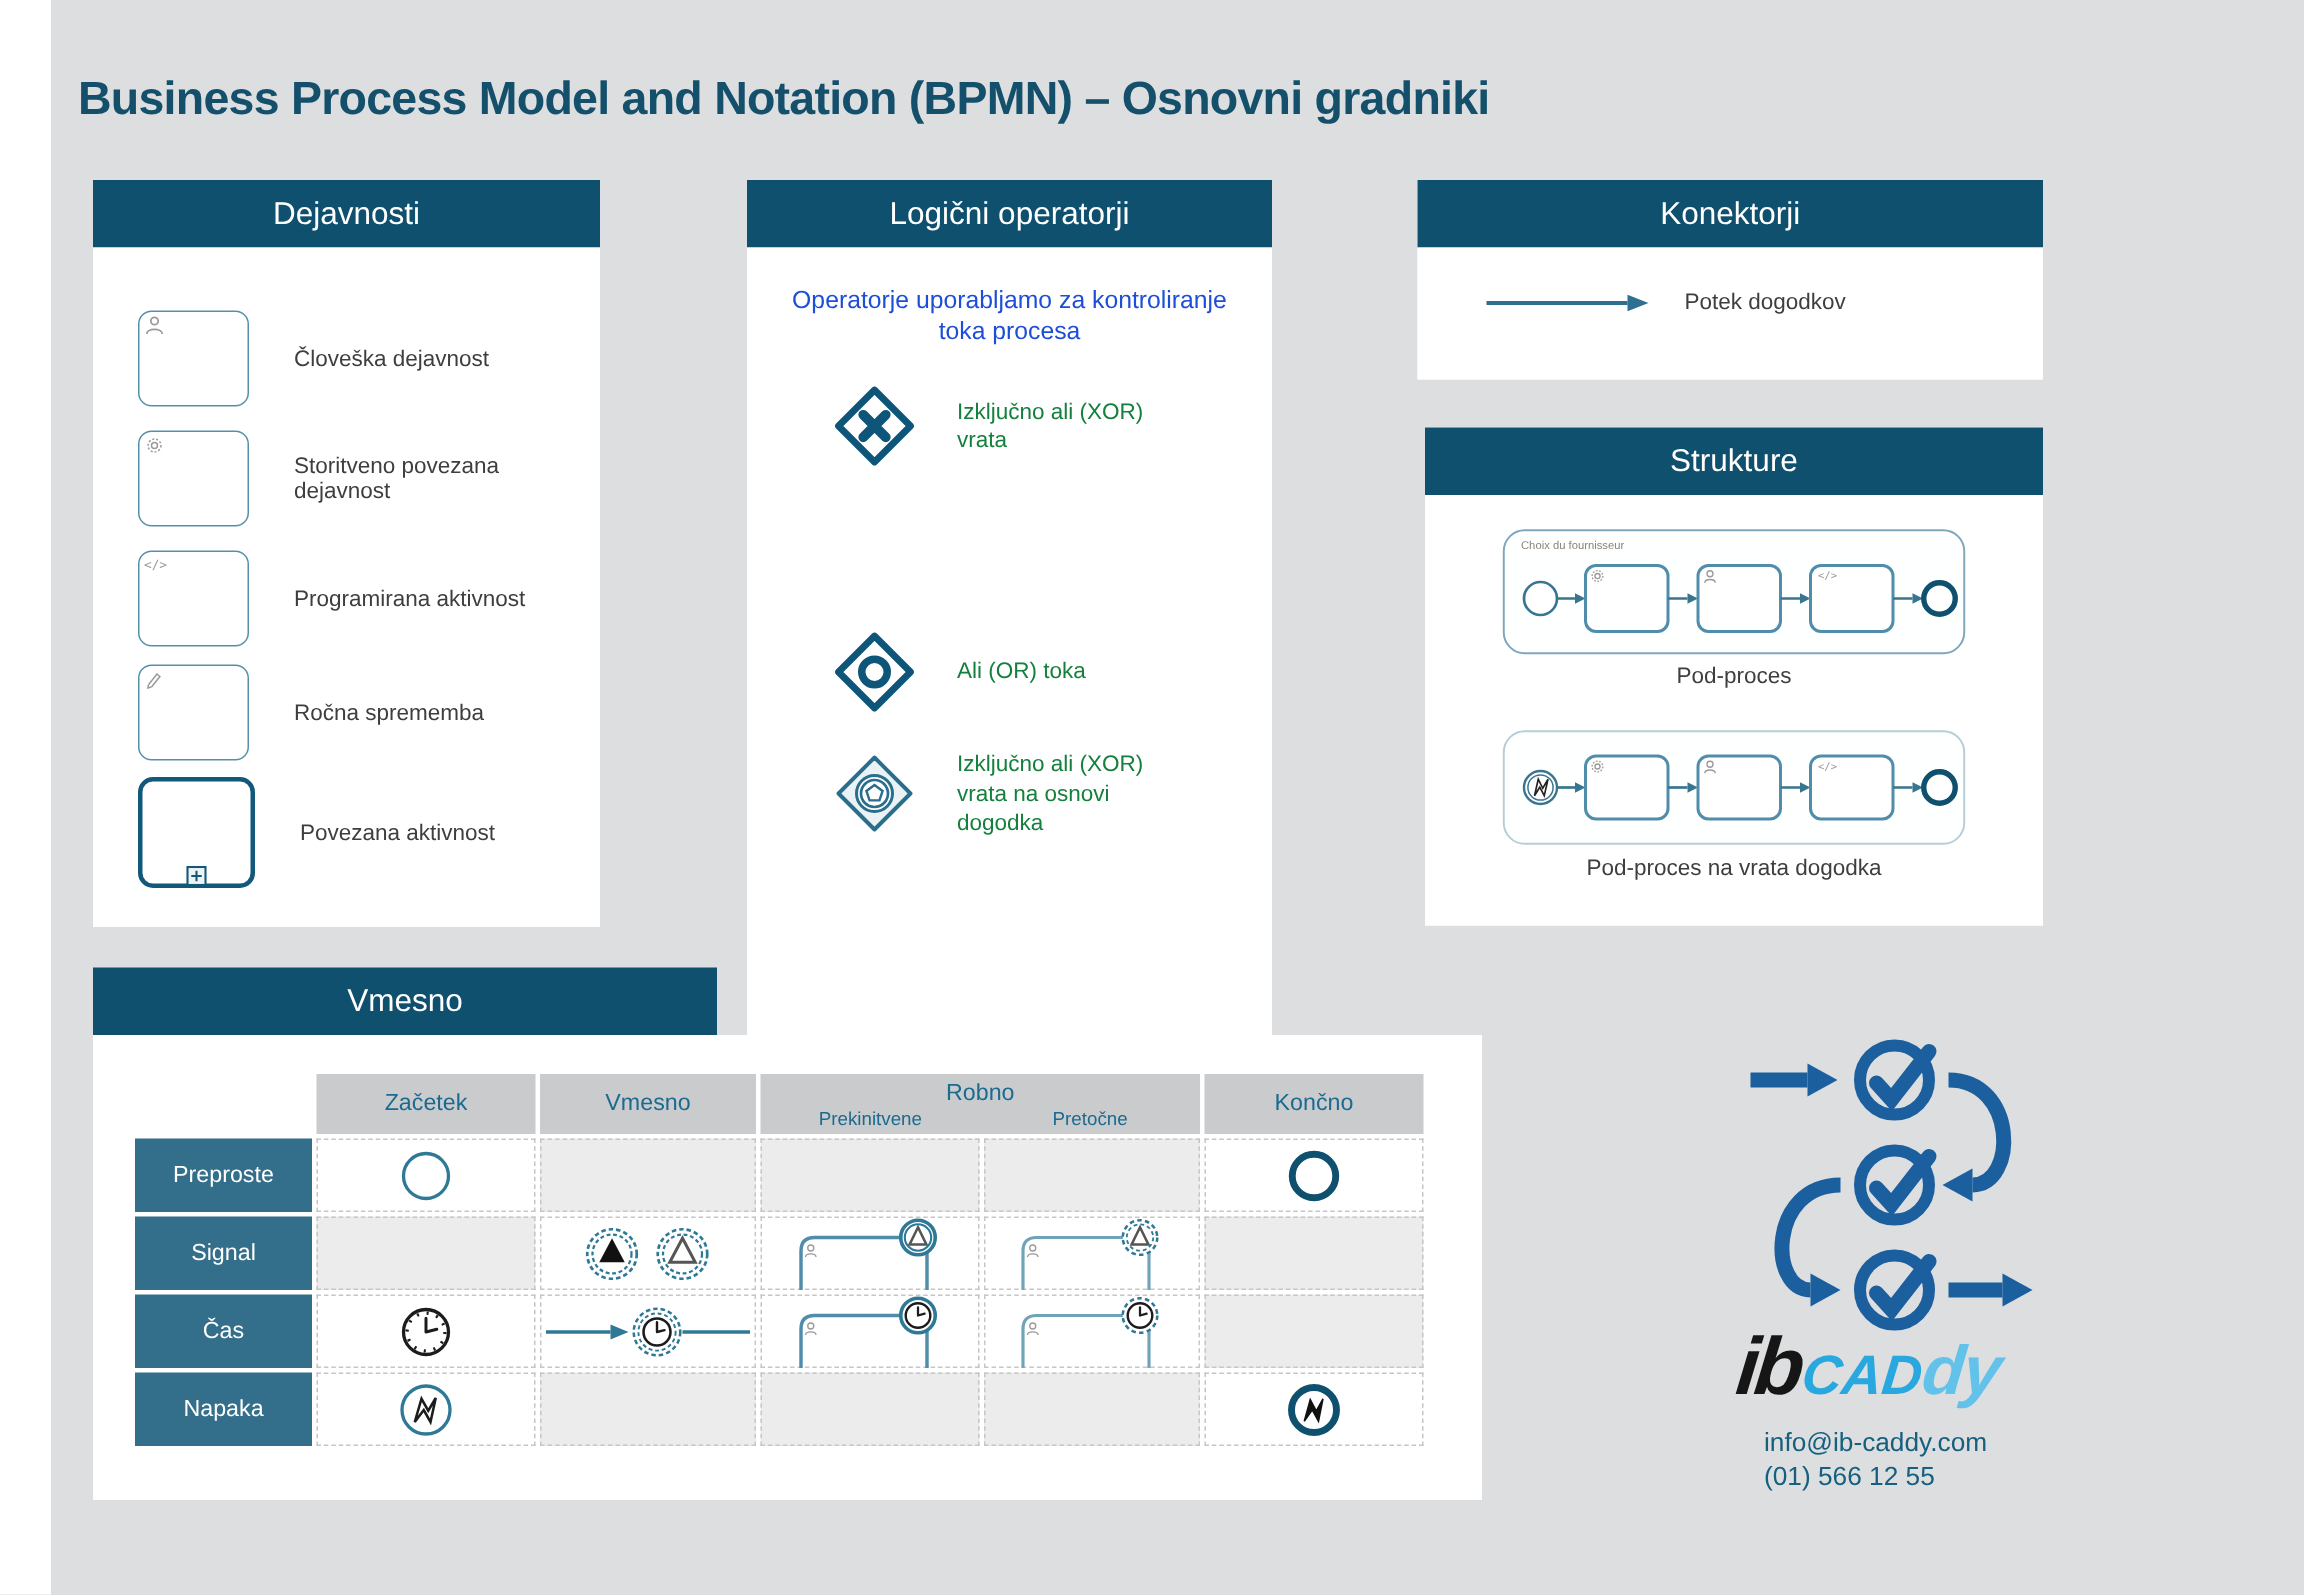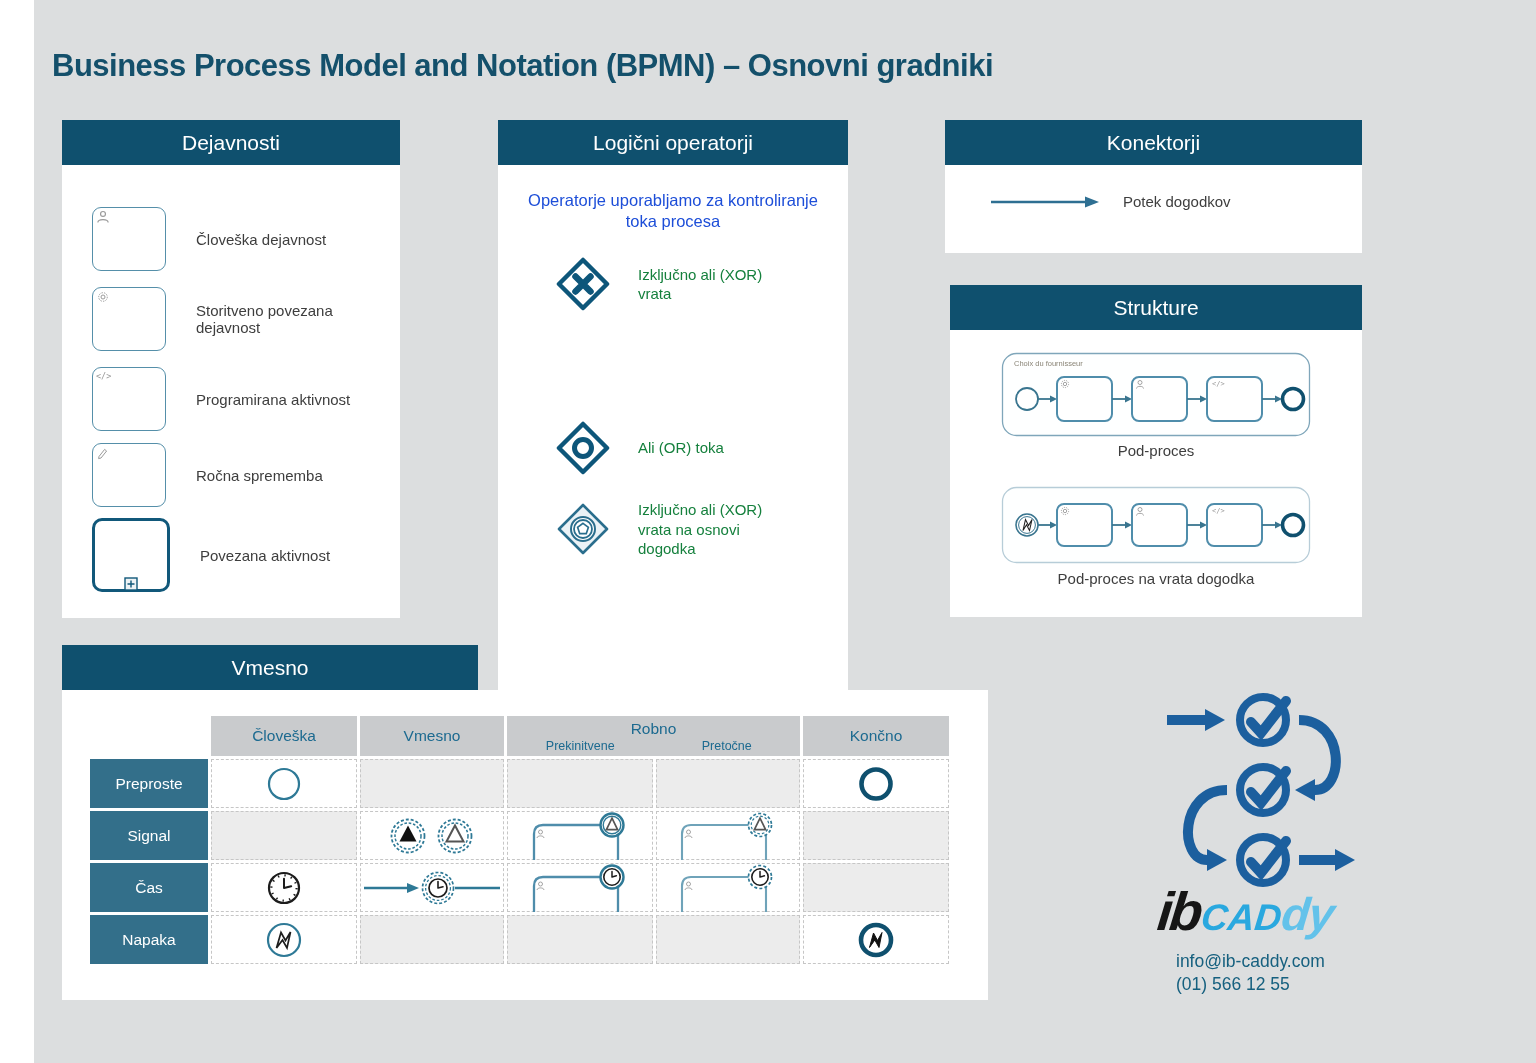--- a/index.html
+++ b/index.html
@@ -213,21 +213,21 @@
       <div class="struct-cap" style="top:240px">Pod-proces na vrata dogodka</div>
 
     </div>
   </section>
 
   <header class="panel-h" style="left:62px;top:645px;width:416px;position:absolute">Vmesno</header>
   <section class="panel" style="left:62px;top:690px;width:926px;height:310px">
     <div class="evt-grid">
 
       <div></div>
-      <div class="hcell">Človeška</div>
+      <div class="hcell">Začetek</div>
       <div class="hcell">Vmesno</div>
       <div class="hcell robno">
         <span>Robno</span>
         <span class="robno-sub">
           <span>Prekinitvene</span>
           <span>Pretočne</span>
         </span>
       </div>
       <div class="hcell">Končno</div>
 

